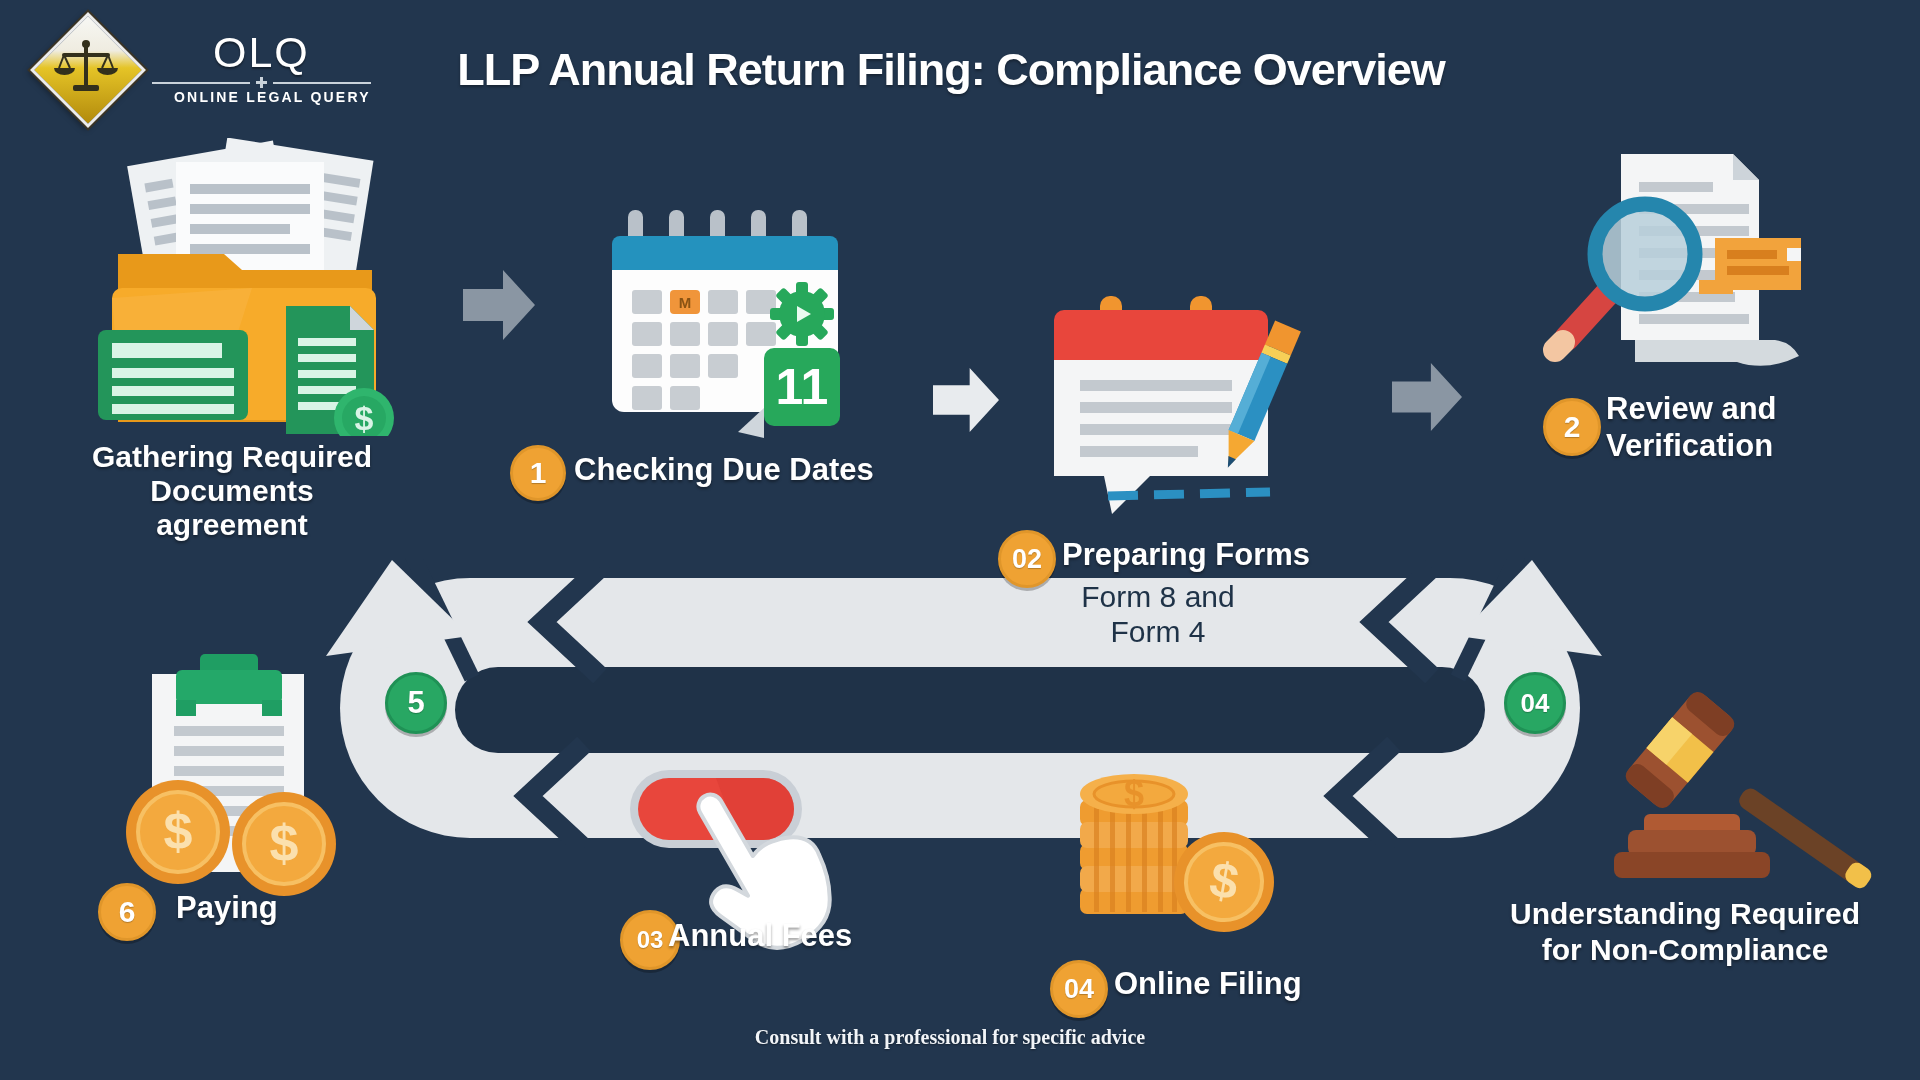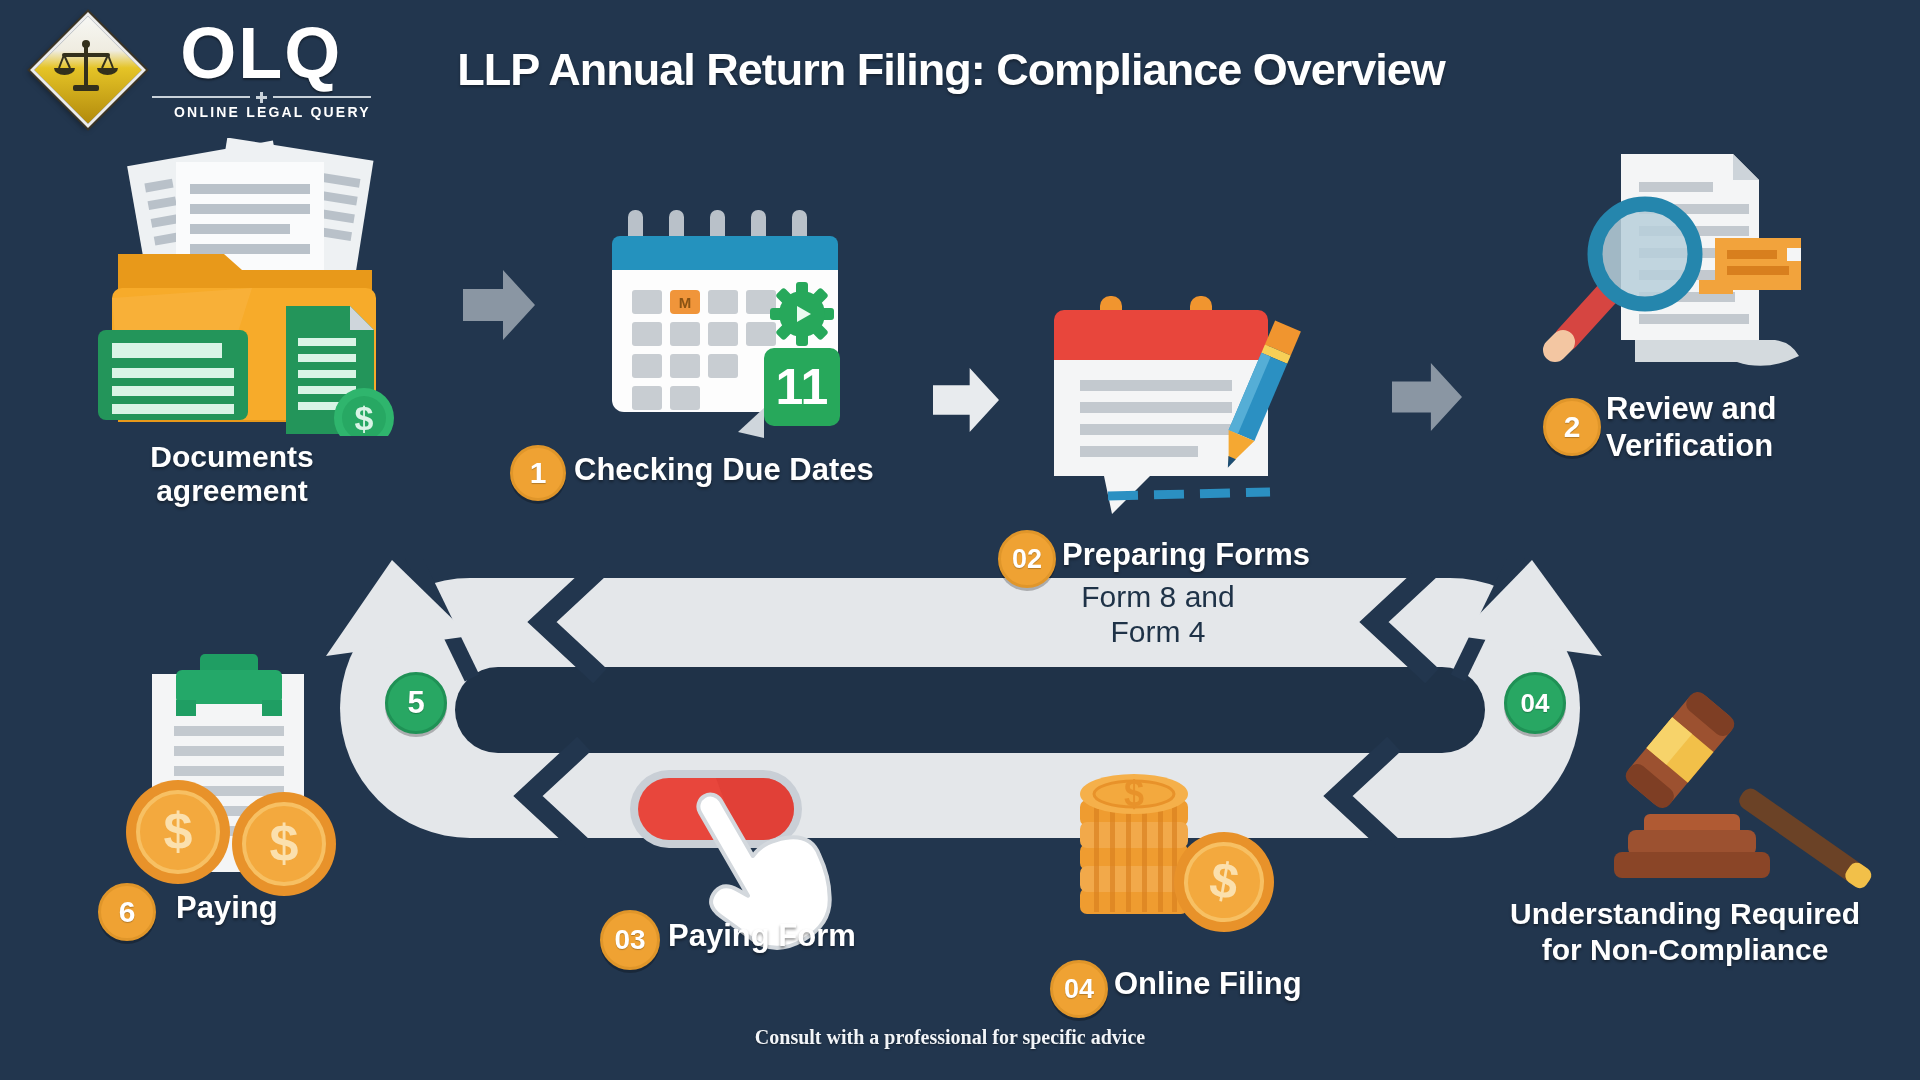--- a/index.html
+++ b/index.html
@@ -15,21 +15,21 @@
     letter-spacing:-1px;text-shadow:0 2px 3px rgba(0,0,0,.35);
   }
   
   .logo{position:absolute;left:28px;top:12px;display:flex;gap:8px;align-items:center;}
   .diamond-wrap{position:relative;width:116px;height:112px;}
   .diamond{position:absolute;left:19px;top:17px;width:76px;height:76px;transform:rotate(45deg);
     background:linear-gradient(135deg,#f7f7f4 0%,#efece0 32%,#e5c427 48%,#b28a0c 100%);
     border:3px solid #ececec;box-shadow:0 0 0 2px #3a3426, 0 3px 6px rgba(0,0,0,.4);}
   .scales{position:absolute;left:23px;top:21px;}
   .logo-text{display:flex;flex-direction:column;align-items:center;min-width:160px;}
-  .logo-abbr{font-size:72px;font-weight:bold;color:#fff;letter-spacing:2px;line-height:1;text-shadow:0 2px 2px rgba(0,0,0,.4);}
+  .logo-abbr{font-size:43px;font-weight:normal;color:#fff;letter-spacing:2px;line-height:1;text-shadow:0 2px 2px rgba(0,0,0,.4);}
   .logo-rule-row{width:100%;display:flex;align-items:center;gap:6px;margin:3px 0 1px 0;}
   .rule{flex:1;height:2px;background:#c9d2da;}
   .plus{width:11px;height:11px;
     background:linear-gradient(#c9d2da,#c9d2da) center/11px 3px no-repeat,
                linear-gradient(#c9d2da,#c9d2da) center/3px 11px no-repeat;}
   .logo-subtitle{font-size:14px;font-weight:bold;color:#fff;letter-spacing:2.2px;white-space:nowrap;margin-left:22px;}
   
   .badge{position:absolute;border-radius:50%;color:#fff;font-weight:bold;
     display:flex;align-items:center;justify-content:center;z-index:4;
     background:#efa233;border:3px solid #e0962a;box-shadow:0 3px 0 rgba(0,0,0,.25);
@@ -145,20 +145,21 @@
         <rect x="208" y="232" width="58" height="8"></rect>
           <rect x="208" y="248" width="58" height="8"></rect>
         <rect x="208" y="264" width="44" height="8"></rect>
       </g>
       <circle cx="274" cy="280" r="30" fill="#2fb56d"></circle>
       <circle cx="274" cy="280" r="22" fill="#27a863"></circle>
       <text x="274" y="292" text-anchor="middle" font-size="34" font-weight="bold" fill="#d9f4e6">$</text>
     </g>
   </svg>
   <div class="caption-block" style="left:32px;top:440px;width:400px;font-size:30px;line-height:34px">
+    <div>Gathering Required</div>
     <div>Documents</div>
     <div>agreement</div>
   </div>
 
   <svg class="abs" style="left:463px;top:270px" width="72" height="70" viewBox="0 0 72 70">
     <polygon points="0,19 40,19 40,0 72,35 40,70 40,51 0,51" fill="#8a96a3"></polygon>
   </svg>
 
   <svg class="abs z2" style="left:606px;top:210px" width="238" height="242" viewBox="0 0 238 242">
     <g fill="#b9c1c9">
@@ -316,22 +317,22 @@
   <div class="step-label" style="left:176px;top:890px">Paying</div>
 
   <svg class="abs z3" style="left:620px;top:758px" width="230" height="235" viewBox="0 0 230 235">
     <rect x="10" y="12" width="172" height="78" rx="39" fill="#c9cfd6"></rect>
     <rect x="18" y="20" width="156" height="62" rx="31" fill="#e8463c"></rect>
     <path d="M96,20 h47 a31,31 0 0 1 0,62 h-24 z" fill="#d93a31" opacity=".5"></path>
     <g transform="translate(112,110) rotate(-30)">
       <path fill="#ffffff" stroke="#d3d8dd" stroke-width="4" stroke-linejoin="round" d="M 0,-64 a 12,12 0 0 1 24,0 V 0 q 14,-6 28,-2 q 34,8 30,34 q -2,24 -12,42 q -12,24 -44,24 q -30,0 -42,-22 L -34,36 q -8,-18 8,-24 q 12,-4 20,10 l 6,10 z"></path>
     </g>
   </svg>
-  <div class="badge" style="left:600px;top:910px;width:54px;height:54px;font-size:28px">03</div>
-  <div class="step-label" style="left:668px;top:918px">Paying Form</div>
+  <div class="badge" style="left:620px;top:910px;width:54px;height:54px;font-size:24px">03</div>
+  <div class="step-label" style="left:668px;top:918px">Annual Fees</div>
 
   <svg class="abs z3" style="left:1072px;top:756px" width="205" height="190" viewBox="0 0 205 190">
     <g>
       <g fill="#ef9c30">
         <rect x="8" y="132" width="108" height="26" rx="7"></rect>
           <rect x="8" y="88" width="108" height="26" rx="7"></rect>
         <rect x="8" y="44" width="108" height="26" rx="7"></rect>
       </g>
       <g fill="#f2a94a">
         <rect x="8" y="110" width="108" height="26" rx="7"></rect>

